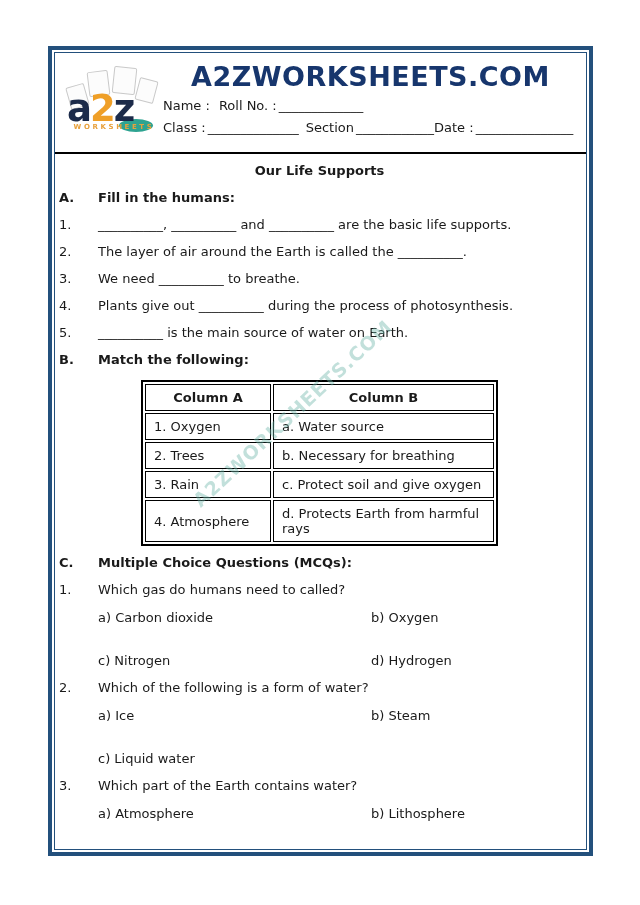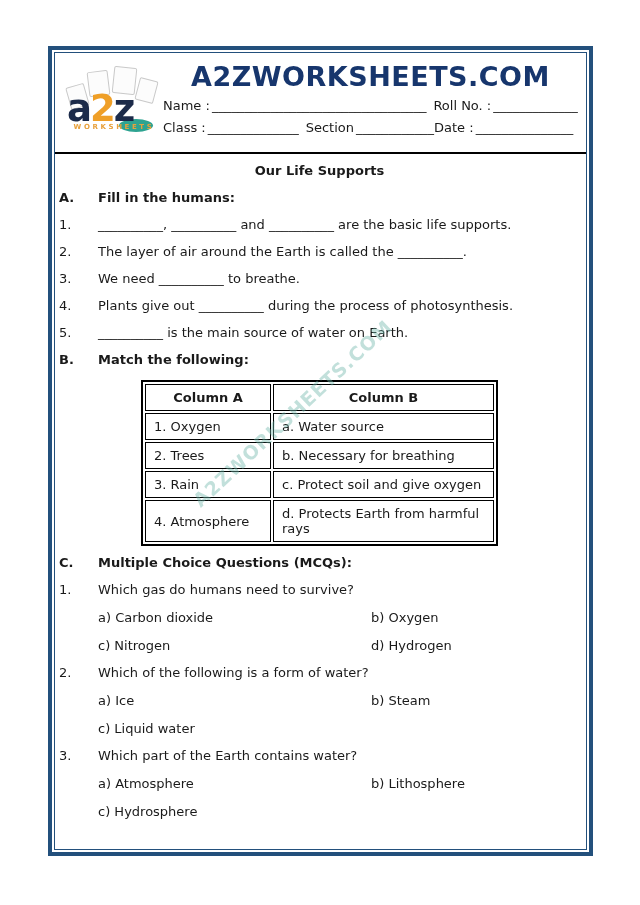--- a/index.html
+++ b/index.html
@@ -65,21 +65,21 @@
   }
   .match-table th, .match-table td {
     border:1px solid #000; padding:5px 8px; font-size:13px; line-height:15px;
   }
   .match-table th { text-align:center; font-weight:bold; }
   .match-table td { text-align:left; }
   .colA { width:108px; }
   
   .options {
     margin-left:39px; margin-top:13px;
-    display:grid; grid-template-columns:273px auto; row-gap:13px;
+    display:grid; grid-template-columns:273px auto; row-gap:28px;
     font-size:13px; line-height:15px;
   }
   
   .watermark {
     position:absolute; left:196px; top:492px;
     transform:rotate(-43deg); transform-origin:left center;
     font-size:19px; letter-spacing:1px; color:rgba(110,180,170,0.42);
     white-space:nowrap; pointer-events:none; font-weight:bold;
   }
 </style>
@@ -98,21 +98,20 @@
           <span class="paper p4"></span>
           <span class="blob"></span>
           <div class="logo-text"><span>a</span><span class="two">2</span><span>z</span></div>
           <div class="logo-sub">WORKSHEETS</div>
         </div>
         <div class="head-right">
           <div class="site-title">A2ZWORKSHEETS.COM</div>
           <div class="fields">
             <div class="field-row">
               <span class="lbl">Name :</span>
-              <span class="ln">_________________________________</span>
               <span class="gap"></span>
               <span class="lbl">Roll No. :</span>
               <span class="ln">_____________</span>
             </div>
             <div class="field-row">
               <span class="lbl">Class :</span>
               <span class="ln">______________</span>
               <span class="gap"></span>
               <span class="lbl">Section</span>
               <span class="ln">____________</span>
@@ -181,21 +180,21 @@
         </tbody>
           </table>
 
         <div class="row sec-head" style="margin-top:9px;">
           <span class="num">C.</span>
           <span class="txt">Multiple Choice Questions (MCQs):</span>
         </div>
 
         <div class="row">
           <span class="num">1.</span>
-          <span class="txt">Which gas do humans need to survive?</span>
+          <span class="txt">Which gas do humans need to called?</span>
         </div>
         <div class="options">
           <span>a) Carbon dioxide</span>
           <span>b) Oxygen</span>
           <span>c) Nitrogen</span>
           <span>d) Hydrogen</span>
         </div>
 
         <div class="row">
           <span class="num">2.</span>

